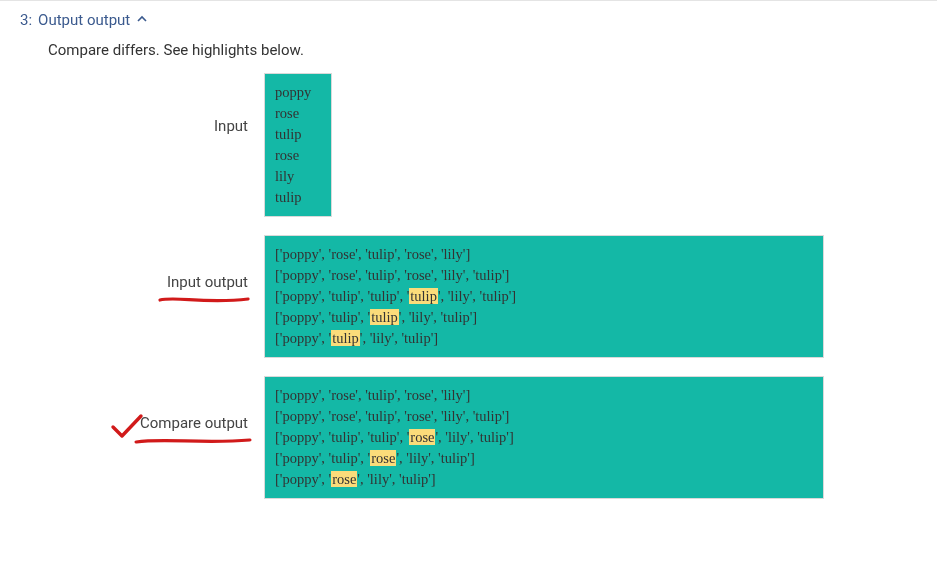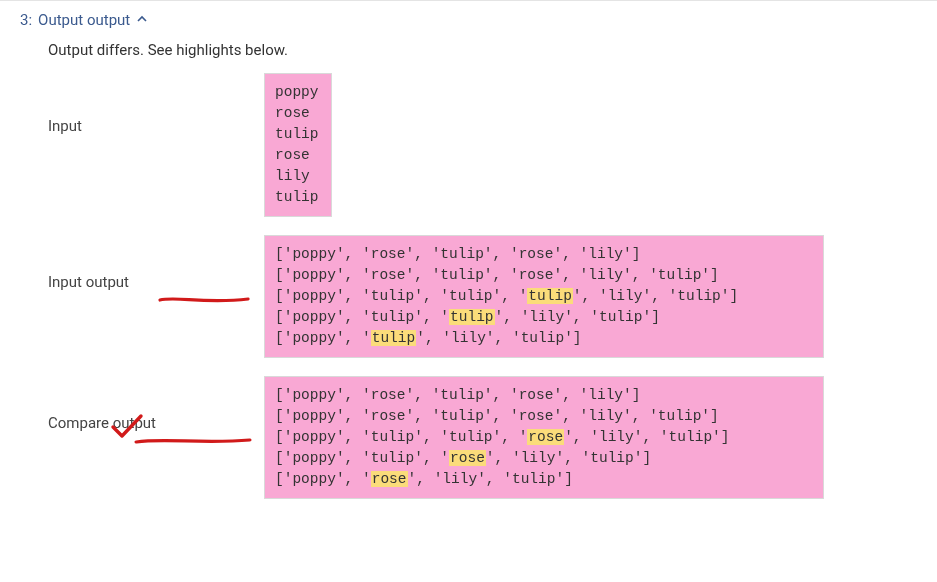--- a/index.html
+++ b/index.html
@@ -33,32 +33,32 @@
     }
     .grid {
       display: grid;
       grid-template-columns: 200px auto;
       column-gap: 16px;
       row-gap: 18px;
       padding: 0 20px 20px 48px;
       align-items: start;
     }
     .label {
-      text-align: left;
+      text-align: right;
       padding-top: 38px;
       color: #444;
       font-size: 15px;
       position: relative;
     }
     .label.small { padding-top: 44px; }
     .codebox {
       border: 1px solid #d9d9d9;
-      background: #f9a8d4;
+      background: #14b8a6;
       padding: 8px 10px;
-      font-family: Liberation Mono, monospace;
+      font-family: Liberation Serif, serif;
       font-size: 14.5px;
       line-height: 1.45;
       color: #333;
       white-space: pre;
       display: inline-block;
       max-width: 700px;
     }
     .codebox.narrow { min-width: 68px; }
     .codebox.wide { min-width: 560px; }
     .hl {
@@ -91,21 +91,21 @@
 <div class="header-row">
   <span>3:</span>
   <span>Output output</span>
   <span class="chev">
     <svg width="12" height="12" viewBox="0 0 12 12">
         <path d="M2 8 L6 4 L10 8" fill="none" stroke="#3b5a8e" stroke-width="1.6"></path>
       </svg>
   </span>
 </div>
 
-<div class="msg">Output differs. See highlights below.</div>
+<div class="msg">Compare differs. See highlights below.</div>
 
 <div class="grid">
 
   <div class="label small">Input</div>
   <div>
     <div class="codebox narrow" id="input-box">poppy
 rose
 tulip
 rose
 lily

